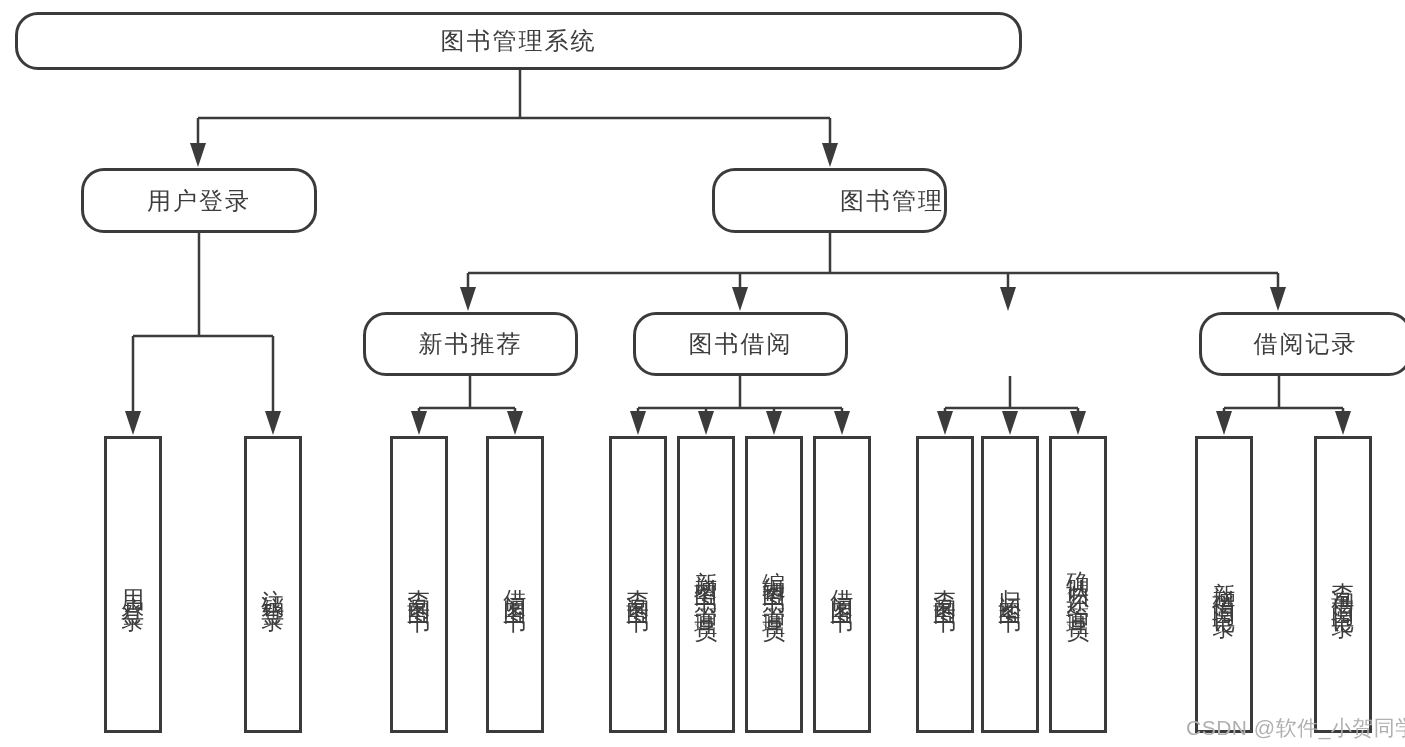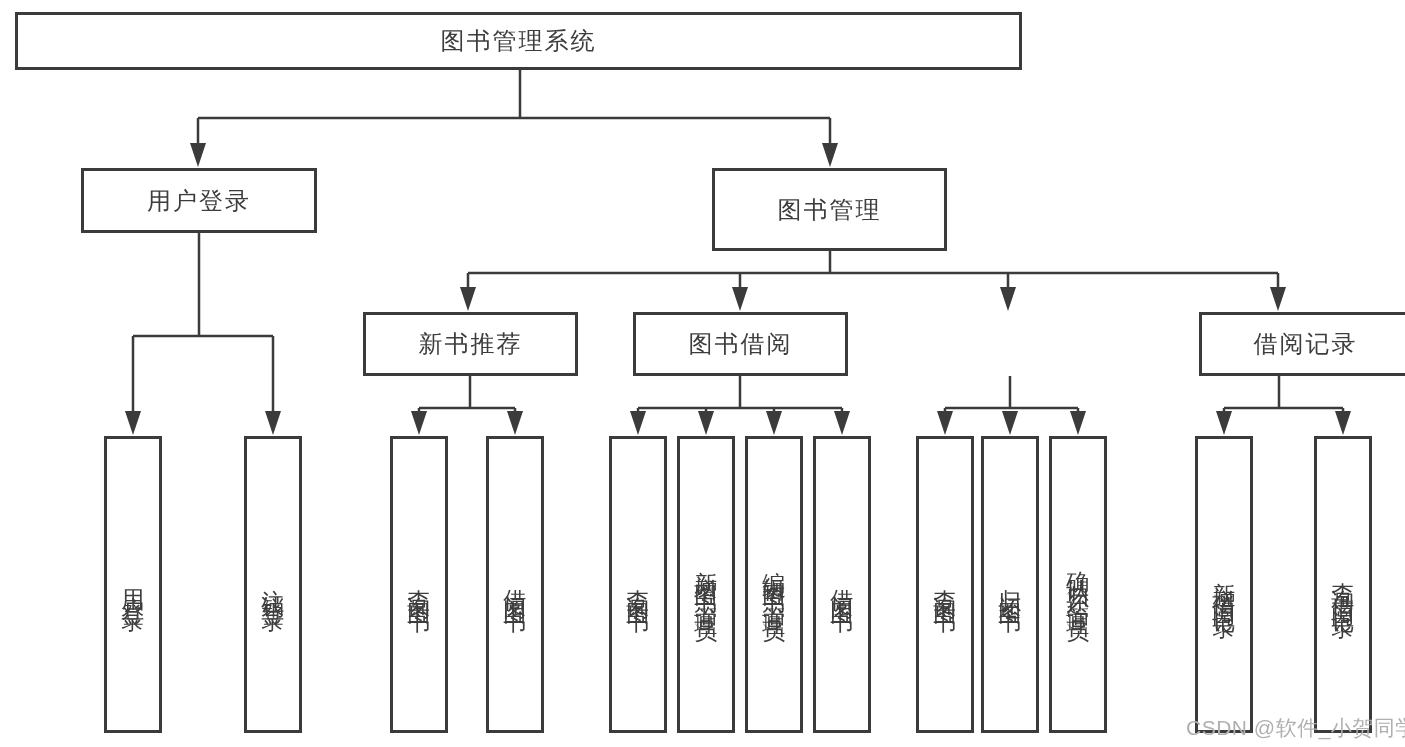--- a/index.html
+++ b/index.html
@@ -19,33 +19,33 @@
   }
   .box {
     position: absolute;
     box-sizing: border-box;
     border: 3px solid #3b3b3b;
     background: #ffffff;
     display: flex;
     align-items: center;
     justify-content: center;
   }
-  .box.h { font-size: 24px; letter-spacing: 2px; white-space: nowrap; }
+  .box.h { font-size: 24px; letter-spacing: 2px; white-space: nowrap; border-radius: 23px; }
   .box.v { font-size: 23px; }
   .box.v .txt {
     writing-mode: vertical-rl;
     text-orientation: mixed;
     letter-spacing: 7px;
     line-height: 1.15;
     white-space: nowrap;
   }
   
   .n-root           { left: 15px;   top: 12px;  width: 1007px; height: 58px; }
   .n-user-login     { left: 81px;   top: 168px; width: 236px;  height: 65px; }
-  .n-book-mgmt      { left: 712px;  top: 168px; width: 235px;  height: 83px; }
+  .n-book-mgmt      { left: 712px;  top: 168px; width: 235px;  height: 65px; justify-content: flex-end; }
   .n-new-book-rec   { left: 363px;  top: 312px; width: 215px;  height: 64px; }
   .n-book-borrow    { left: 633px;  top: 312px; width: 215px;  height: 64px; }
   .n-current-borrow { left: 903px;  top: 312px; width: 214px;  height: 64px; }
   .n-borrow-record  { left: 1199px; top: 312px; width: 213px;  height: 64px; }
   .leaf { top: 436px; height: 297px; width: 58px; }
   .l-user-login  { left: 104px; }
   .l-logout      { left: 244px; }
   .l-rec-query   { left: 390px; }
   .l-rec-borrow  { left: 486px; }
   .l-bb-query    { left: 609px; }

